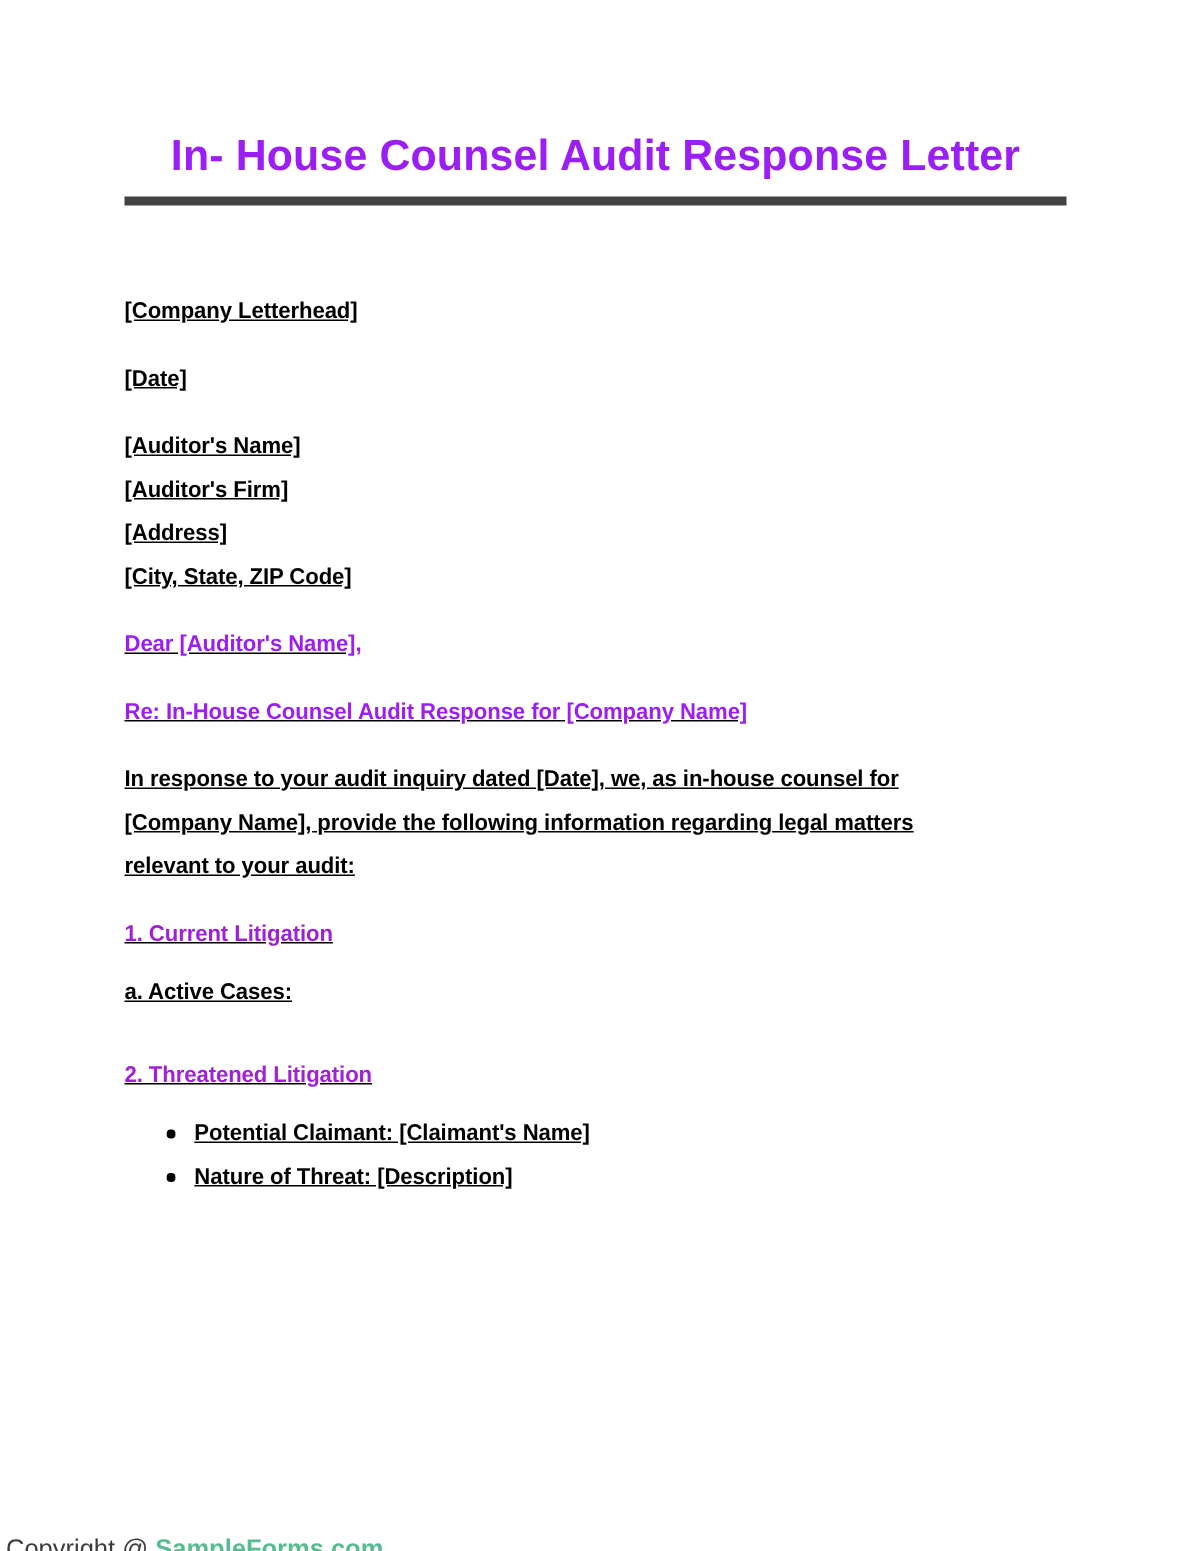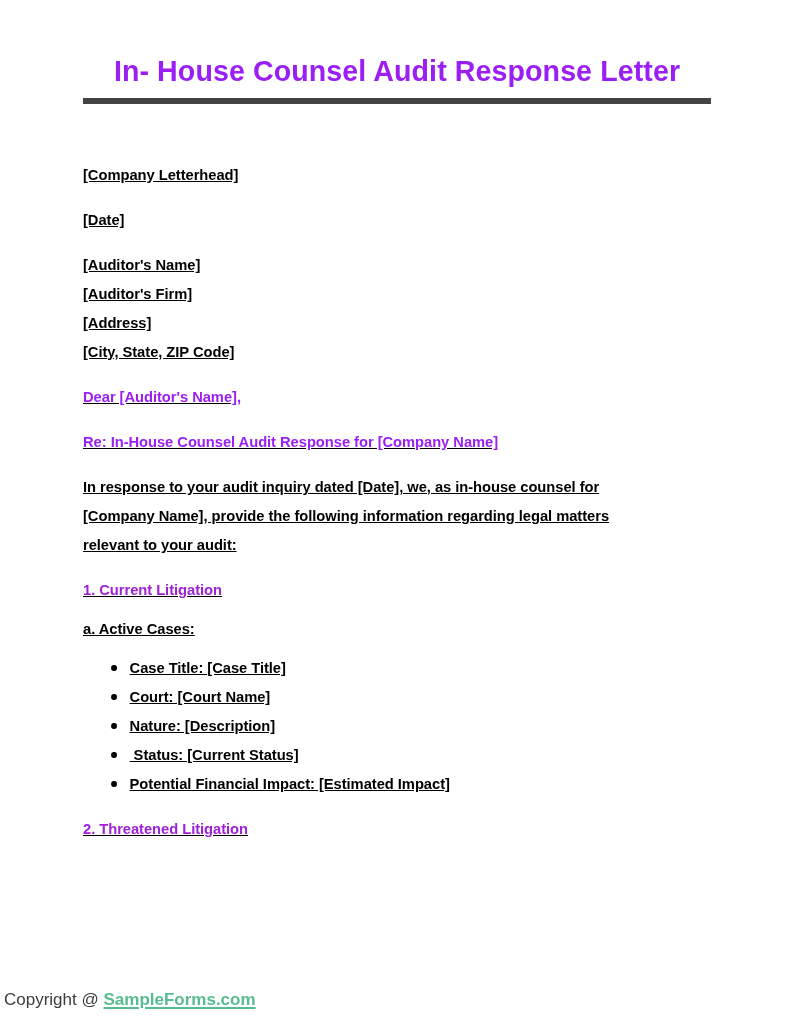--- a/index.html
+++ b/index.html
@@ -13,20 +13,21 @@
     position: relative;
     font-family: "Liberation Sans", sans-serif;
     -webkit-font-smoothing: antialiased;
   }
 
   .page {
     position: absolute;
     inset: 0;
     background: #ffffff;
     overflow: hidden;
+    margin-top: 33px;
   }
 
   
   .title-block {
     position: absolute;
     left: 83px;
     top: 52px;
     width: 628px;
   }
   .doc-title {
@@ -174,34 +175,31 @@
     <div class="gap-md"></div>
 
     <div class="line accent-head">1. Current Litigation</div>
 
     <div class="gap-sm"></div>
 
     <div class="line">a. Active Cases:</div>
 
     <div class="gap-sm"></div>
 
+
+    <div class="gap-md"></div>
+
+    <div class="line accent-head">2. Threatened Litigation</div>
+
+    <div class="gap-sm"></div>
+
     <ul class="bullets">
-      <li>Case Title: [Case Title]</li>
-      <li>Court: [Court Name]</li>
-      <li>Nature: [Description]</li>
-      <li> Status: [Current Status]</li>
-      <li>Potential Financial Impact: [Estimated Impact]</li>
+      <li>Potential Claimant: [Claimant's Name]</li>
+      <li>Nature of Threat: [Description]</li>
     </ul>
-
-    <div class="gap-md"></div>
-
-    <div class="line accent-head">2. Threatened Litigation</div>
-
-    <div class="gap-sm"></div>
-
 
   </div>
 
   <div class="footer">
     <span>Copyright @ </span><span class="brand">SampleForms.com</span>
   </div>
 
 </div>
 
 </body></html>

